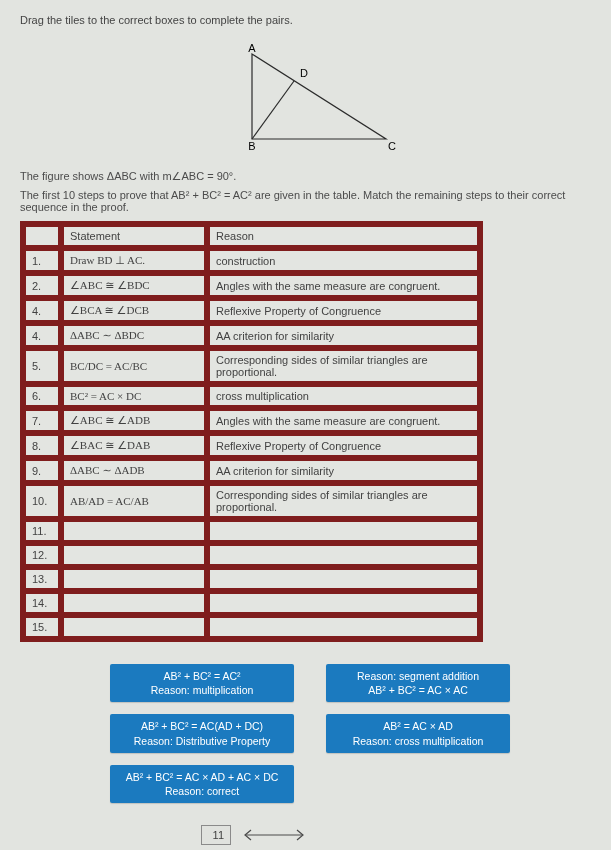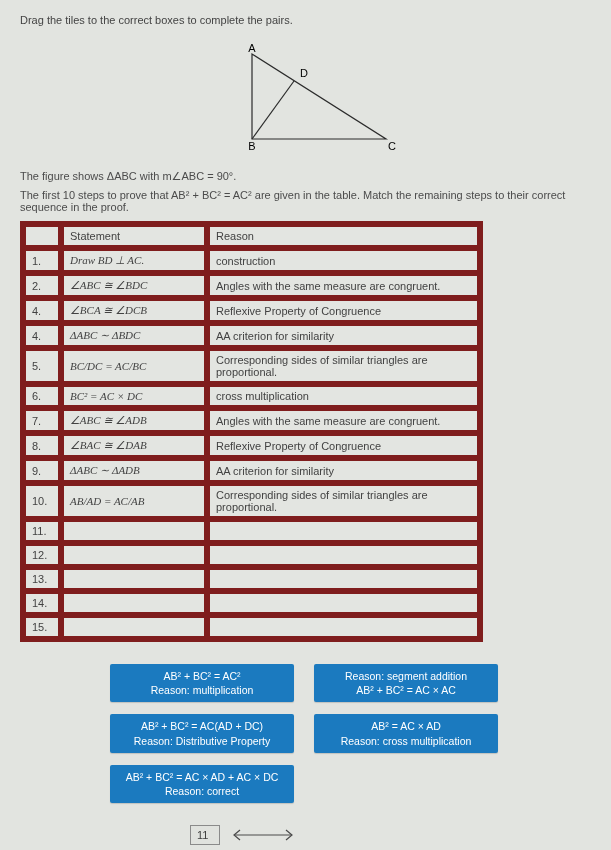--- a/index.html
+++ b/index.html
@@ -25,26 +25,26 @@
   border: 6px solid #7f1d1d;
   padding: 3px 6px;
   text-align: left;
   font-size: 11px;
   color: #424242;
   background: #e3e5e1;
 }
 table.proof th { font-weight: normal; }
 .rownum { width: 20px; text-align: left; }
 .stmtcol { width: 128px; }
-.mathit { font-style: italic; font-family: 'Times New Roman', serif; }
+.mathit { font-family: 'Times New Roman', serif; }
 .tiles {
   margin-left: 90px;
   margin-bottom: 22px;
 }
-.tilerow { display: flex; gap: 20px; margin-bottom: 12px; }
+.tilerow { display: flex; gap: 32px; margin-bottom: 12px; }
 .tile {
   background: #1b7abf;
   color: #fff;
   font-size: 10.5px;
   text-align: center;
   padding: 5px 12px;
   line-height: 1.35;
   border-radius: 2px;
   box-shadow: 0 1px 1px rgba(0,0,0,.15);
   cursor: move;
@@ -52,22 +52,23 @@
 }
 .dropzones { margin-left: 170px; }
 .slot { display: flex; align-items: center; margin-bottom: 14px; }
 .slotnum {
   border: 1px solid #8a8a8a;
   background: #e0e2de;
   padding: 3px 6px;
   font-size: 11px;
   color: #3e3e3e;
   min-width: 16px;
-  text-align: left;
+  text-align: right;
   margin-right: 8px;
+  margin-left: 11px;
 }
 .slotarrow { width: 70px; height: 14px; }
 .lowlight { color: #4b4b4b; }
 </style>
 </head>
 <body>
 
 <div class="instruction">Drag the tiles to the correct boxes to complete the pairs.</div>
 
 <div class="figure">

